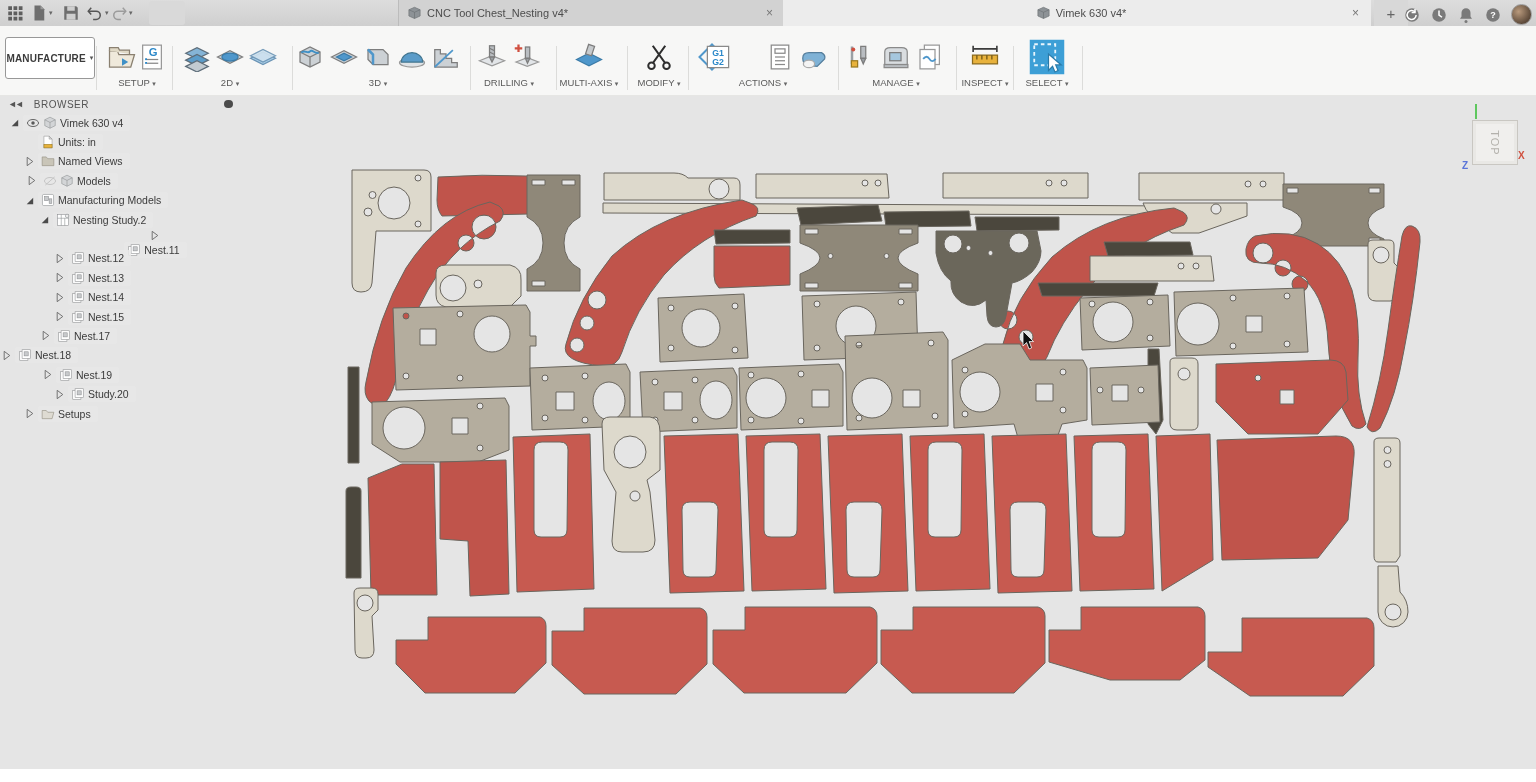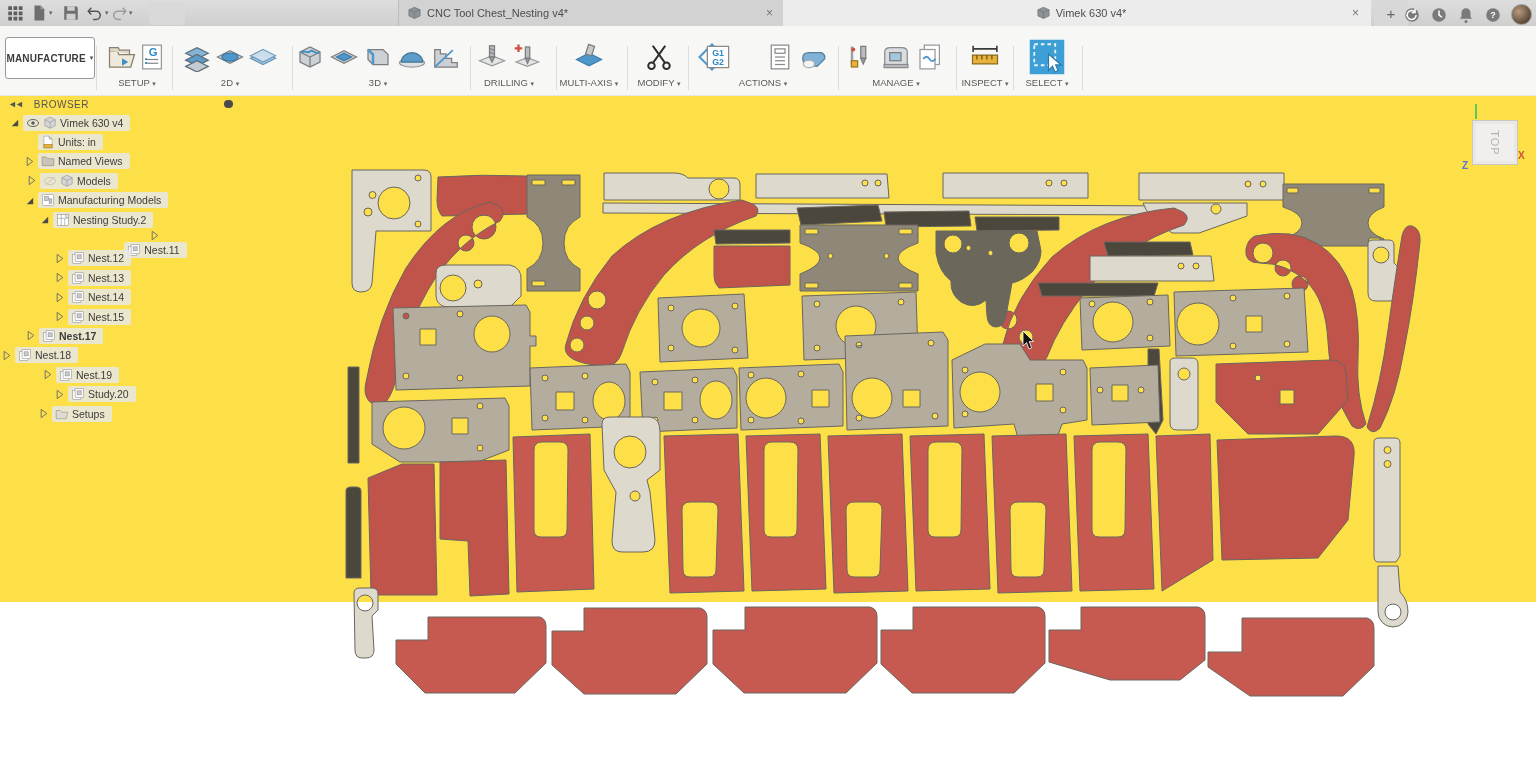--- a/index.html
+++ b/index.html
@@ -1,17 +1,17 @@
 <!DOCTYPE html>
 <html><head>
 <meta charset="utf-8">
 <style>
   html,body{margin:0;padding:0;width:1536px;height:782px;overflow:hidden;
     font-family:"Liberation Sans","DejaVu Sans",sans-serif;background:#fff;}
-  #app{position:relative;width:1536px;height:602px;background:#fde047;}
+  #app{position:relative;width:1536px;height:769px;background:#e5e5e5;}
 
   
   #titlebar{position:absolute;left:0;top:0;width:1536px;height:26px;
     background:linear-gradient(#dddddd,#cfcfcf);z-index:40;}
   .tb-ic{position:absolute;top:4px;width:18px;height:18px;cursor:default;}
   .tb-ic svg{width:18px;height:18px;display:block;}
   .tb-caret{position:absolute;top:9px;font-size:7px;color:#666;}
   #home-box{position:absolute;left:149px;top:1px;width:36px;height:24px;background:#d9d9d9;
     border-radius:3px;}
   #doc-tab1{position:absolute;left:398px;top:0;width:384px;height:26px;background:#d2d2d2;
@@ -631,21 +631,21 @@
             <span class="ticon">
               <svg viewBox="0 0 24 24" width="14" height="14" xmlns="http://www.w3.org/2000/svg">
                 <rect x="3" y="6" width="14" height="15" fill="#fff" stroke="#8e9092"></rect>
                 <rect x="7" y="3" width="14" height="15" fill="#fff" stroke="#8e9092"></rect>
                 <rect x="10.5" y="6.5" width="7" height="7" fill="#c8cacc" stroke="#8e9092"></rect>
               </svg>
             </span>
             <span class="tlabel">Nest.15</span>
           </span>
         </div>
-        <div class="trow" style="padding-left: 24px; font-weight: bold;">
+        <div class="trow" style="padding-left: 39px;">
           <span class="arrow">
             <svg viewBox="0 0 14 14">
               <path d="M4.5,2.5 L10.5,7 L4.5,11.5 Z" fill="none" stroke="#6a6a6a"></path>
             </svg>
           </span>
           <span class="pill">
             <span class="ticon">
               <svg viewBox="0 0 24 24" width="14" height="14" xmlns="http://www.w3.org/2000/svg">
                 <rect x="3" y="6" width="14" height="15" fill="#fff" stroke="#8e9092"></rect>
                 <rect x="7" y="3" width="14" height="15" fill="#fff" stroke="#8e9092"></rect>
@@ -699,21 +699,21 @@
             <span class="ticon">
               <svg viewBox="0 0 24 24" width="14" height="14" xmlns="http://www.w3.org/2000/svg">
                 <rect x="3" y="6" width="14" height="15" fill="#fff" stroke="#8e9092"></rect>
                 <rect x="7" y="3" width="14" height="15" fill="#fff" stroke="#8e9092"></rect>
                 <rect x="10.5" y="6.5" width="7" height="7" fill="#c8cacc" stroke="#8e9092"></rect>
               </svg>
             </span>
             <span class="tlabel">Study.20</span>
           </span>
         </div>
-        <div class="trow" style="padding-left: 37px;">
+        <div class="trow" style="padding-left: 23px;">
           <span class="arrow">
             <svg viewBox="0 0 14 14">
               <path d="M4.5,2.5 L10.5,7 L4.5,11.5 Z" fill="none" stroke="#6a6a6a"></path>
             </svg>
           </span>
           <span class="pill">
             <span class="ticon">
               <svg viewBox="0 0 24 24" width="14" height="14" xmlns="http://www.w3.org/2000/svg">
                 <path d="M2,6 h7 l2.5,3 H22 l-3,11 H2 Z" fill="#dedbd2" stroke="#8e8a7c"></path>
               </svg>

